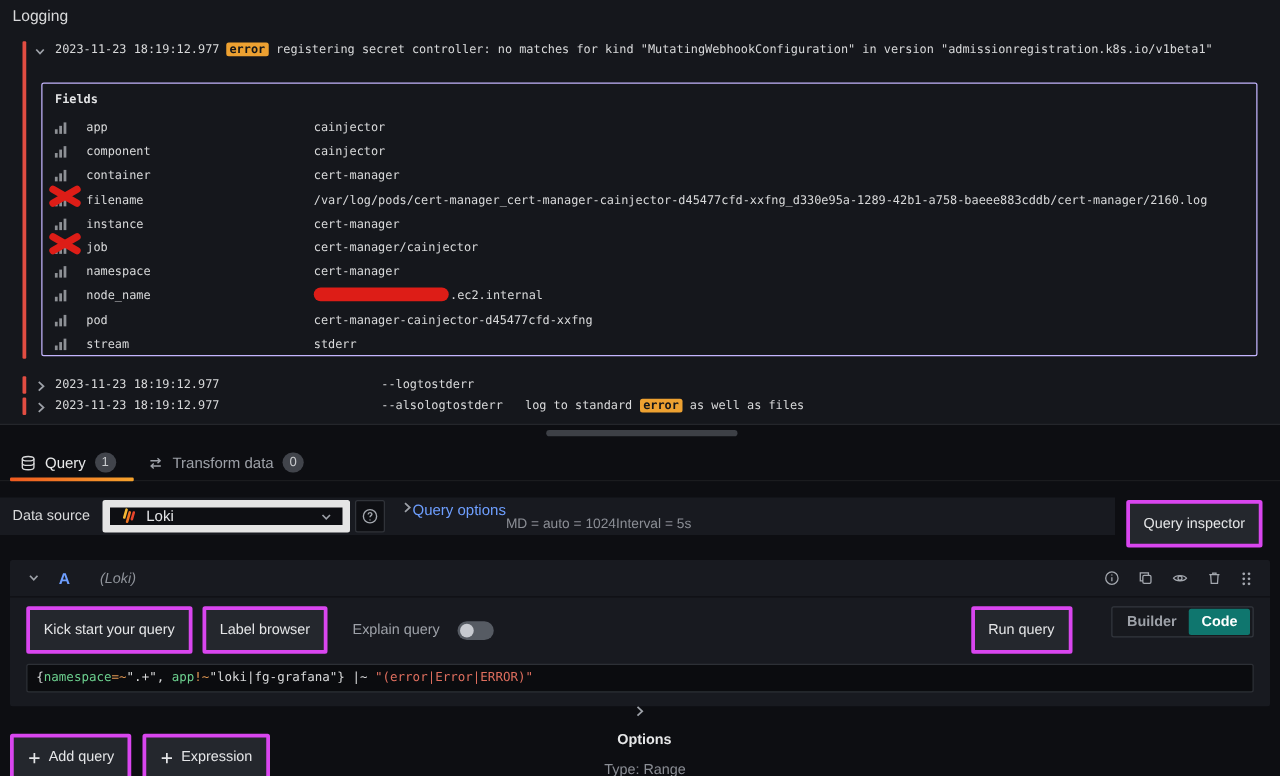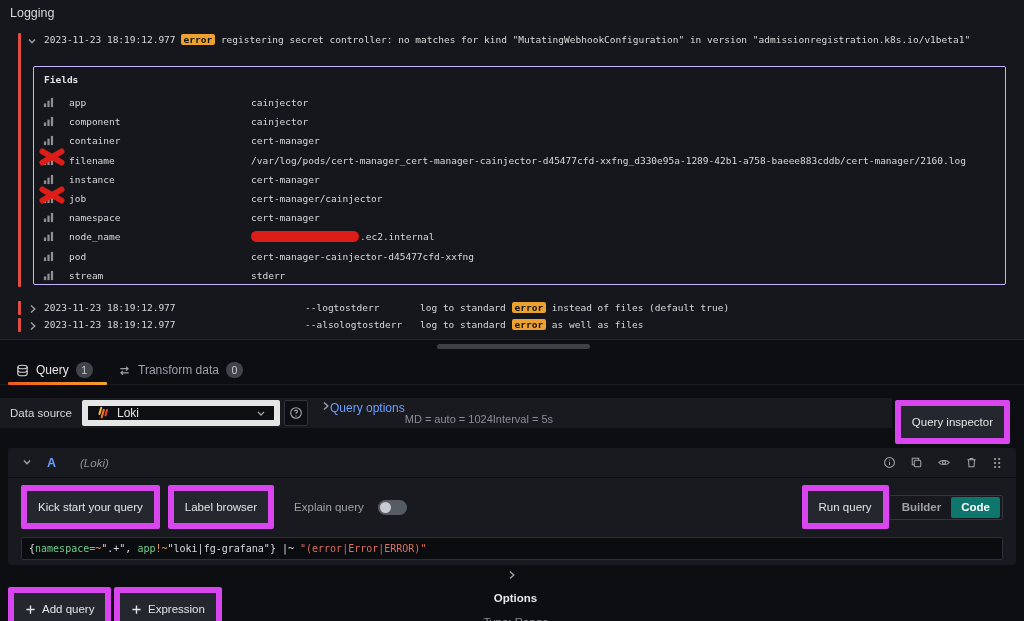--- a/index.html
+++ b/index.html
@@ -76,40 +76,40 @@
   .ds-select { margin-left:6px; width:198px; height:26px; background:#0e0f13;
                border:6px solid #e5e5e5; border-radius:2px; display:flex; align-items:center;
                padding:0 8px; gap:7px; font-size:12px; color:#e3e4e6; }
   .ds-select .chev-r { margin-left:auto; }
   .ds-help { margin-left:4px; width:24px; height:26px; background:#0e0f13;
              border:1px solid #303339; border-radius:2px; display:flex; align-items:center; justify-content:center; }
   .qopts { margin-left:14px; display:flex; }
   .qopts-link { color:var(--link_blue,#6e9fff); font-size:12px; }
   .qopts-meta { color:#8b8e95; font-size:11px;margin-top:12px; }
 
-  .btn { background:#24272d; border:6px solid #d946ef; border-radius:2px; color:#e4e5e7;
+  .btn { background:#24272d; border:3px solid #d946ef; border-radius:2px; color:#e4e5e7;
          font-size:11.5px; font-weight:500; padding:16px 11px; height:24px;
          display:inline-flex; align-items:center; gap:6px; font-family:"Liberation Sans",sans-serif; }
   .btn-inspector { position:absolute; right:14px; top:400px; height:26px; }
 
   
   .qcard { position:absolute; left:8px; top:448px; width:1008px; height:117px;
            background:#181a20; border-radius:2px; }
   .qhead { height:30px; display:flex; align-items:center; padding:0 14px;
            border-bottom:1px solid #0e0f13; }
   .refid { margin-left:15px; color:var(--link_blue,#6e9fff); font-weight:700; font-size:12.5px; }
   .dshint { margin-left:24px; font-style:italic; color:#8f939a; font-size:11.5px; }
   .qicons { margin-left:auto; display:flex; align-items:center; gap:14px; }
 
   .qtoolbar { display:flex; align-items:center; padding:7px 13px 5px; gap:8px; }
   .explain-label { margin-left:12px; color:#9da1a8; font-size:11.5px; }
   .toggle { width:29px; height:15px; border-radius:9px; background:#565b63; position:relative; margin-left:6px; }
   .toggle::after { content:""; position:absolute; left:2px; top:2px; width:11px; height:11px;
                    border-radius:50%; background:#c7cad0; }
-  .right-group { margin-left:auto; display:flex; align-items:center; gap:0; }
+  .right-group { margin-left:auto; display:flex; align-items:flex-start; gap:31px; }
   .seg-group { display:flex; align-items:center; background:#17191e; border:1px solid #33373e;
                border-radius:2px; height:25px; padding:0 2px; }
   .seg { padding:0 10px; font-size:11.5px; font-weight:600; color:#9da1a8; height:21px;
          display:flex; align-items:center; border-radius:2px; }
   .seg.active { background:#0f766e; color:#ffffff; }
 
   .qexpr { margin:3px 13px 0; height:23px; background:#0b0c0f; border:1px solid #2d3036;
            border-radius:2px; display:flex; align-items:center; padding:0 7px;
            font-family:"DejaVu Sans Mono",monospace; font-size:10px; white-space:pre; color:#d8d9da; }
   .sg-label { color:var(--syntax_green,#6ccf8e); }
@@ -273,21 +273,20 @@
 
   <div class="clog" style="top:300px;">
     <div class="logbar"></div>
     <span class="chev-abs" style="left:29px; top:4px;">
       <svg width="8" height="10" viewBox="0 0 8 10">
           <path d="M2 1.5 L5.8 5 L2 8.5" stroke="#9da1a8" stroke-width="1.4" fill="none"></path>
         </svg>
     </span>
     <span class="ts">2023-11-23 18:19:12.977</span>
     <span class="flag">--logtostderr</span>
-    <span class="desc"><span>log to standard </span><span class="hl">error</span><span> instead of files (default true)</span></span>
   </div>
 
   <div class="clog" style="top:317px;">
     <div class="logbar"></div>
     <span class="chev-abs" style="left:29px; top:4px;">
       <svg width="8" height="10" viewBox="0 0 8 10">
           <path d="M2 1.5 L5.8 5 L2 8.5" stroke="#9da1a8" stroke-width="1.4" fill="none"></path>
         </svg>
     </span>
     <span class="ts">2023-11-23 18:19:12.977</span>

